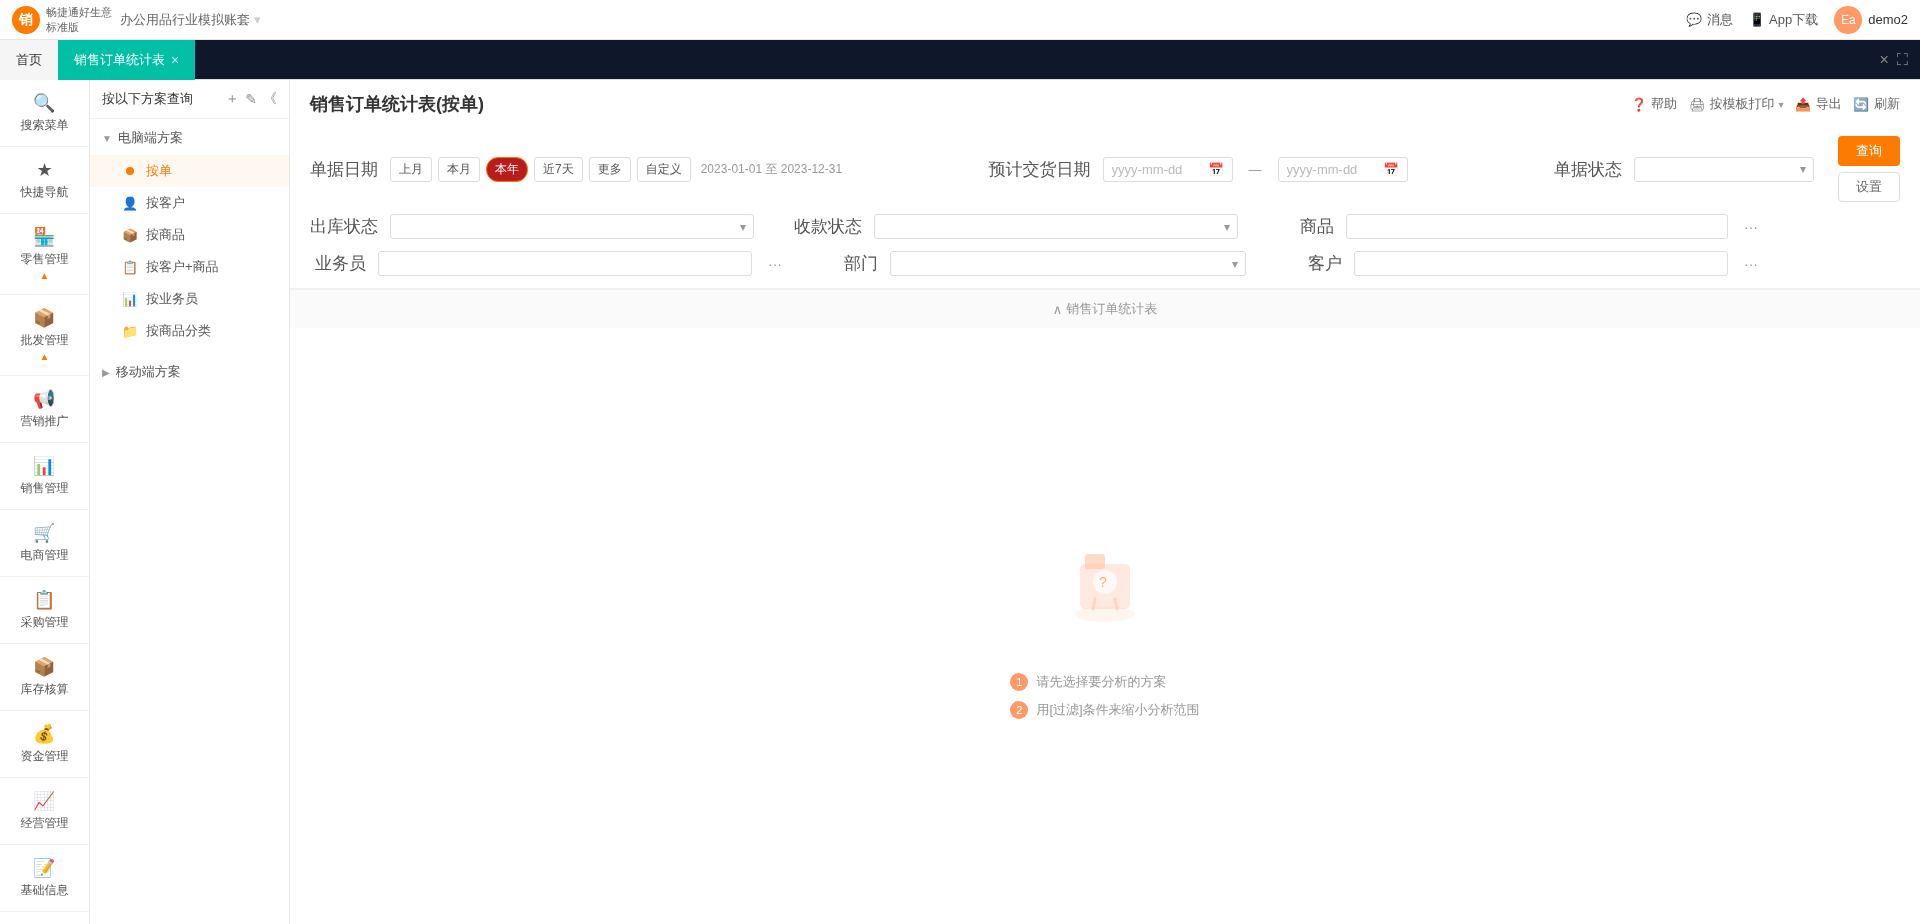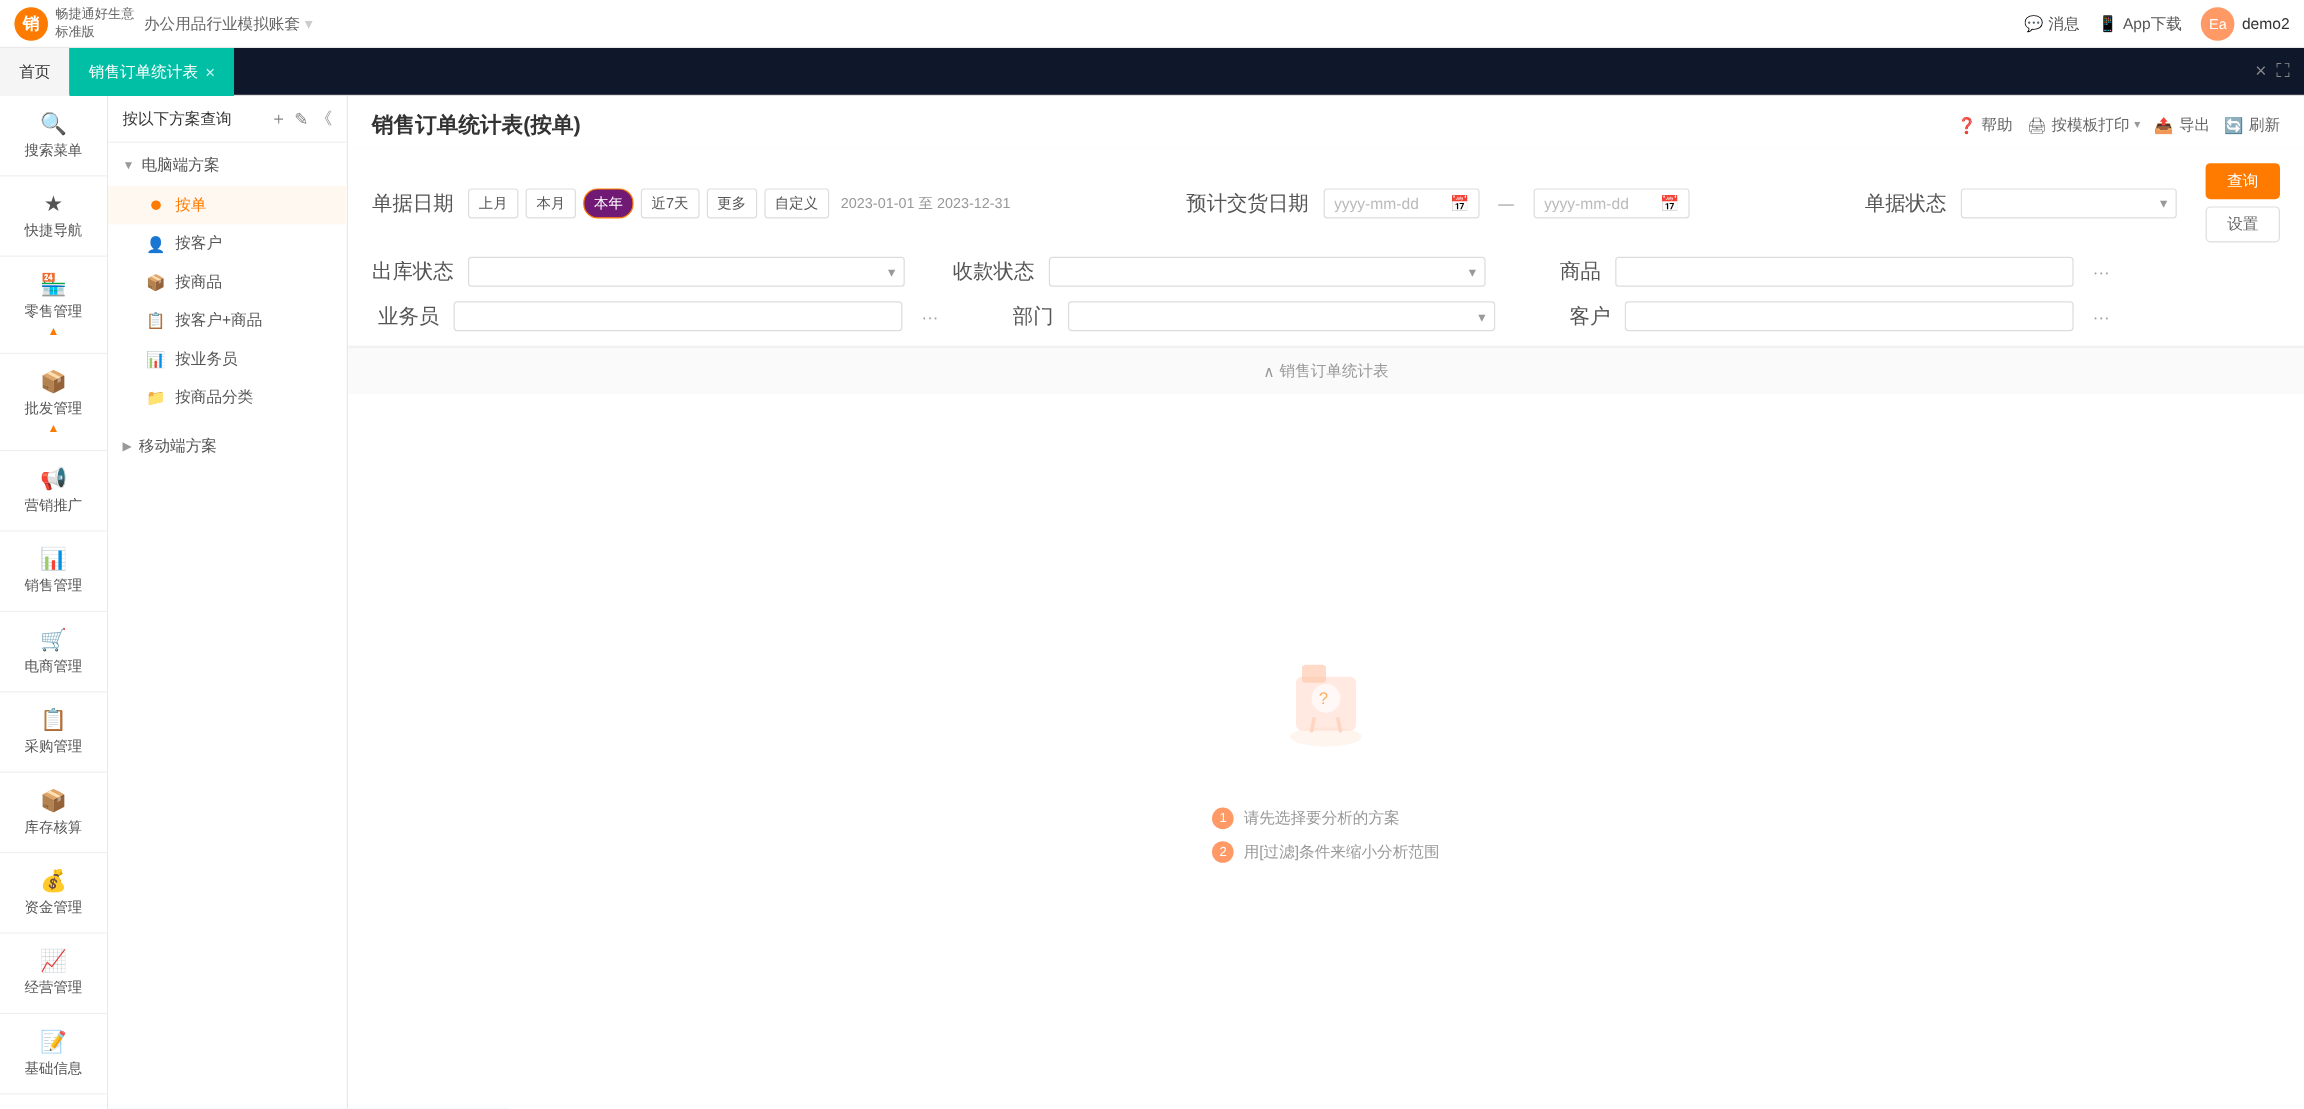--- a/index.html
+++ b/index.html
@@ -59,21 +59,21 @@
     .page-header-actions { display: flex; align-items: center; gap: 12px; }
     .header-action-btn { display: flex; align-items: center; gap: 4px; color: #666; font-size: 13px; cursor: pointer; }
 
     
     .filter-area { background: #fff; padding: 12px 20px; border-bottom: 1px solid #f0f0f0; }
     .filter-row { display: flex; align-items: center; gap: 12px; margin-bottom: 12px; }
     .filter-row:last-child { margin-bottom: 0; }
     .filter-label { font-size: 17px; color: #555; white-space: nowrap; min-width: 56px; text-align: right; }
     .filter-date-group { display: flex; align-items: center; gap: 6px; }
     .date-btn { padding: 3px 8px; border: 1px solid #ddd; border-radius: 3px; font-size: 12px; cursor: pointer; color: #555; background: #fff; text-align: center; }
-    .date-btn.active { background: #701a75; color: #fff; border-color: #ff7b00; border-radius: 12px; }
+    .date-btn.active { background: #b91c1c; color: #fff; border-color: #ff7b00; border-radius: 12px; }
     .date-range-text { font-size: 12px; color: #999; margin-left: 4px; }
     .filter-input { border: 1px solid #ddd; border-radius: 3px; padding: 4px 8px; font-size: 13px; color: #333; background: #fff; flex: 1; min-width: 120px; }
     .filter-input::placeholder { color: #bbb; }
     .filter-select { border: 1px solid #ddd; border-radius: 3px; padding: 4px 24px 4px 8px; font-size: 13px; color: #333; background: #fff; flex: 1; min-width: 120px; appearance: none; cursor: pointer; }
     .filter-select-wrapper { position: relative; flex: 1; display: flex; align-items: center; }
     .filter-select-wrapper::after { content: '▾'; position: absolute; right: 8px; color: #999; pointer-events: none; font-size: 12px; }
     .filter-date-input-wrapper { position: relative; display: flex; align-items: center; }
     .filter-date-input { border: 1px solid #ddd; border-radius: 3px; padding: 4px 28px 4px 8px; font-size: 13px; color: #333; background: #fff; width: 130px; }
     .filter-date-input::placeholder { color: #bbb; }
     .calendar-icon { position: absolute; right: 8px; color: #bbb; font-size: 13px; cursor: pointer; }

